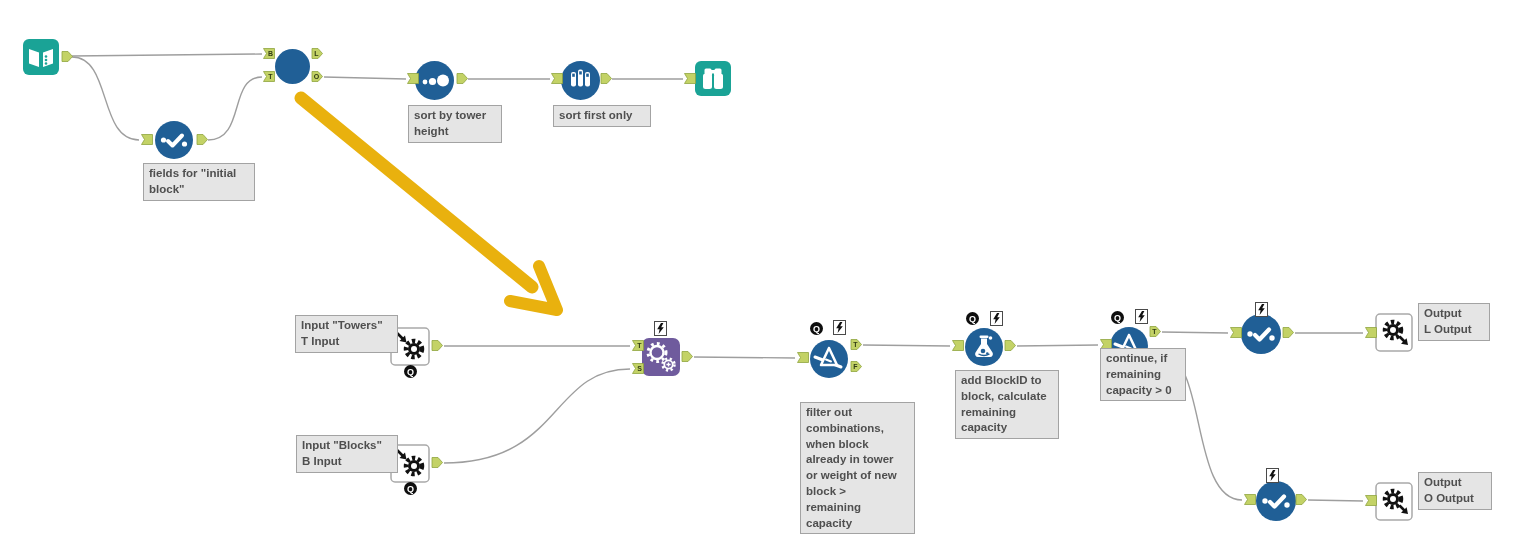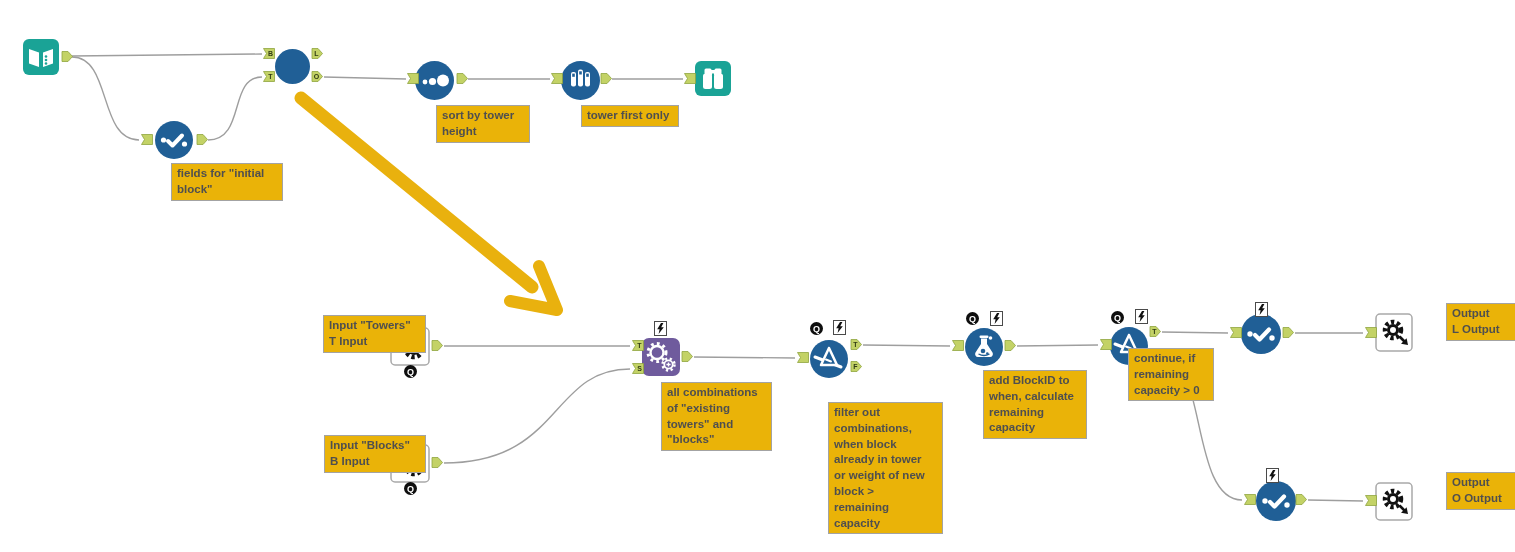--- a/index.html
+++ b/index.html
@@ -3,22 +3,22 @@
 <meta charset="utf-8">
 <style>
   html,body{margin:0;padding:0;background:#fff;}
   #canvas{position:relative;width:1515px;height:552px;background:#ffffff;overflow:hidden;
           font-family:"Liberation Sans",sans-serif;}
   .wires{position:absolute;left:0;top:0;}
   .tool{position:absolute;}
   .tool svg{display:block;}
   .anchor{position:absolute;}
   .anchor text{font-family:"Liberation Sans",sans-serif;font-size:7px;font-weight:bold;fill:#2f3a14;}
-  .note{position:absolute;background:#eab308;border:1px solid #a3a3a3;color:#4f4f4f;
-        font-size:11.5px;font-weight:600;line-height:15.8px;padding:2px 5px;white-space:pre;margin-left:28px;}
+  .note{position:absolute;background:#e5e5e5;border:1px solid #a3a3a3;color:#4f4f4f;
+        font-size:11.5px;font-weight:600;line-height:15.8px;padding:2px 5px;white-space:pre;}
   .qbadge{position:absolute;width:13px;height:13px;border-radius:50%;background:#0e0e0e;color:#fff;
           font-size:9px;font-weight:700;text-align:center;line-height:14px;}
   .bolt{position:absolute;}
 </style>
 </head>
 <body>
 
 <div id="canvas">
 
   <svg class="wires" width="1515" height="552">
@@ -340,39 +340,35 @@
     </svg>
   <svg class="bolt" style="left:1266px;top:468px" width="13" height="15">
       <rect x="0.5" y="0.5" width="12" height="14" fill="#fff" stroke="#4a4a4a"></rect>
       <polygon points="7,2 3.2,8.3 5.6,8.3 4.6,13 9.8,6.3 7.2,6.3 9.4,2" fill="#111"></polygon>
     </svg>
 
   <div class="note" style="left:143px;top:163px;width:100px">fields for "initial
 block"</div>
   <div class="note" style="left:408px;top:105px;width:82px">sort by tower
 height</div>
-  <div class="note" style="left:553px;top:105px;width:86px">tower first only</div>
+  <div class="note" style="left:553px;top:105px;width:86px">sort first only</div>
   <div class="note" style="left:295px;top:315px;width:91px">Input "Towers"
 T Input</div>
   <div class="note" style="left:296px;top:435px;width:90px">Input "Blocks"
 B Input</div>
-  <div class="note" style="left:633px;top:382px;width:99px">all combinations
-of "existing
-towers" and
-"blocks"</div>
   <div class="note" style="left:800px;top:402px;width:103px">filter out
 combinations,
 when block
 already in tower
 or weight of new
 block &gt;
 remaining
 capacity</div>
   <div class="note" style="left:955px;top:370px;width:92px">add BlockID to
-when, calculate
+block, calculate
 remaining
 capacity</div>
   <div class="note" style="left:1100px;top:348px;width:74px">continue, if
 remaining
 capacity &gt; 0</div>
   <div class="note" style="left:1418px;top:303px;width:60px">Output
 L Output</div>
   <div class="note" style="left:1418px;top:472px;width:62px">Output
 O Output</div>
 

